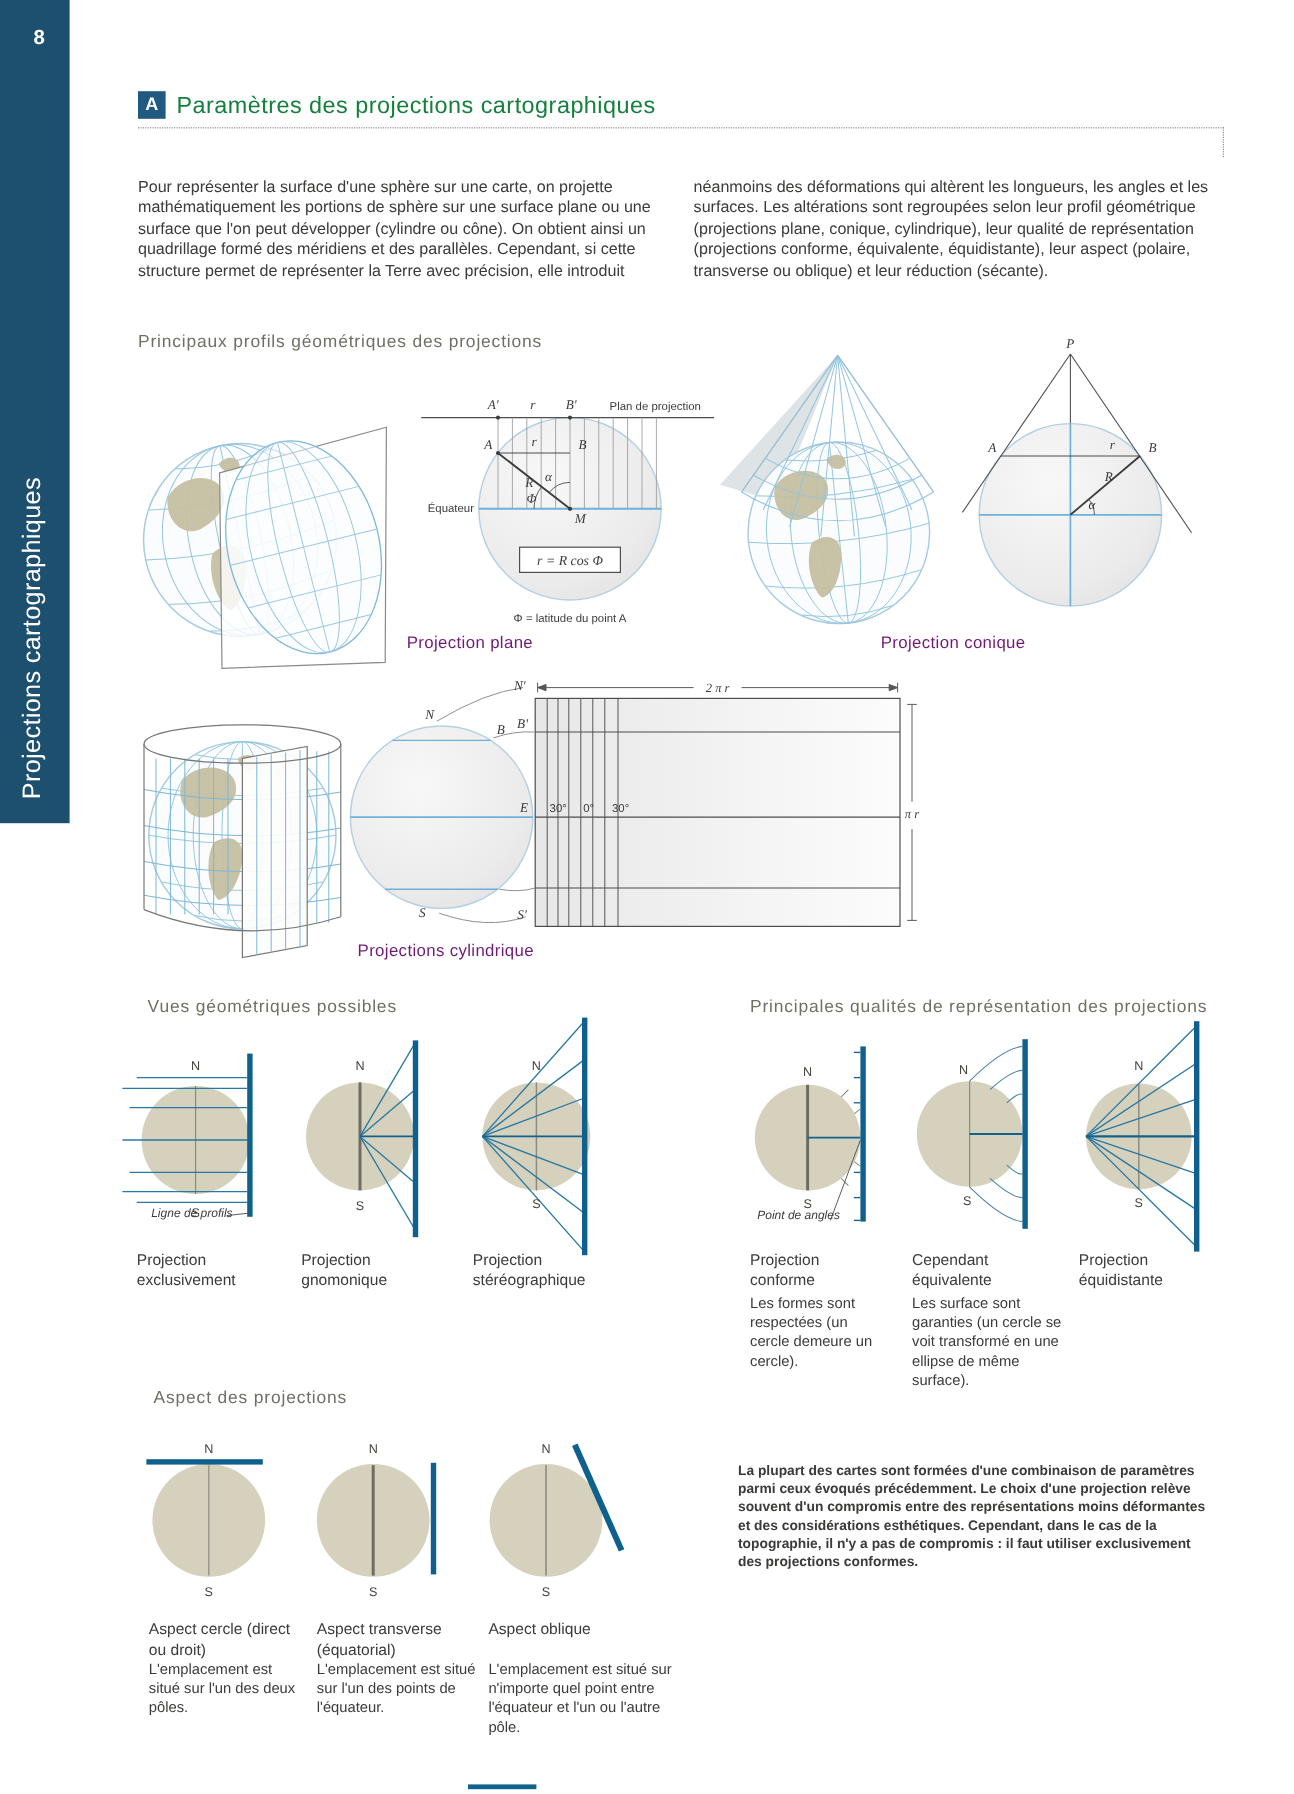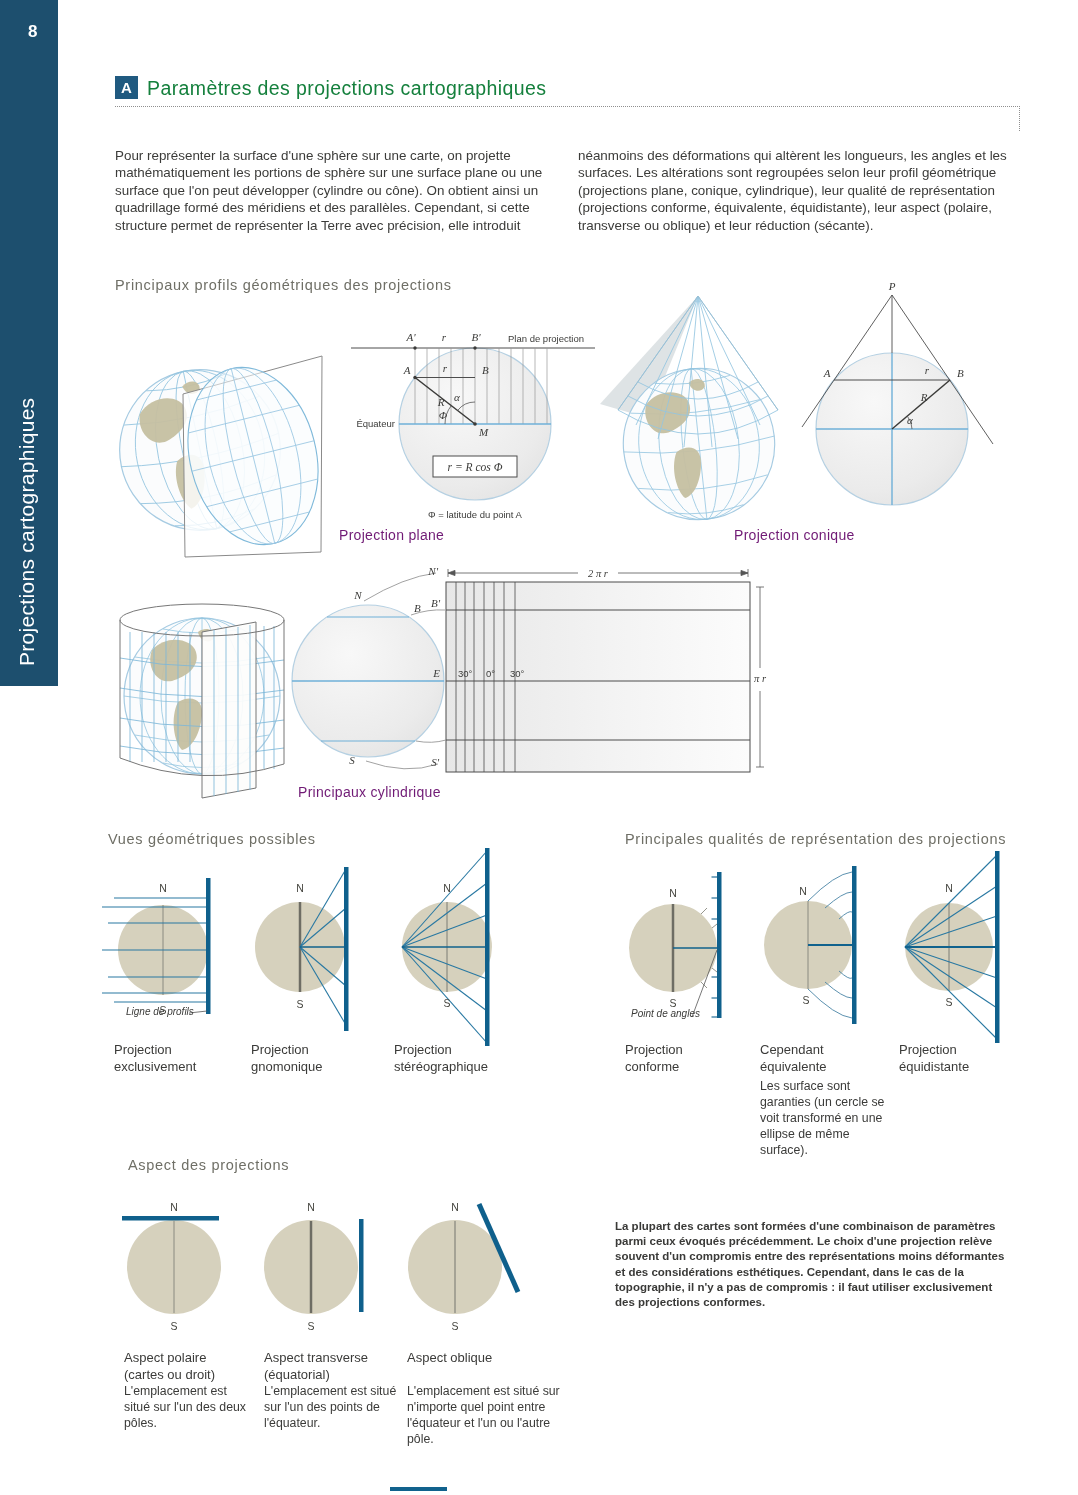--- a/index.html
+++ b/index.html
@@ -267,23 +267,23 @@
     <text class="lblv" x="152" y="44" text-anchor="end">B'</text>
     <text class="lblv" x="152" y="114" text-anchor="end">E</text>
     <text class="lblv" x="64" y="201" text-anchor="middle">S</text>
     <text class="lblv" x="151" y="203" text-anchor="end">S'</text>
     <text class="lbls" x="170" y="113.5">30°</text>
     <text class="lbls" x="198" y="113.5">0°</text>
     <text class="lbls" x="222" y="113.5">30°</text>
     <text class="lblv" x="310" y="13.5" text-anchor="middle" style="font-size:10.5px">2 π r</text>
     <text class="lblv" x="472" y="119" text-anchor="middle" style="font-size:10.5px">π r</text>
   </svg>
-  <div class="abs cap" style="left:298px;top:784px">Principaux cylindrique</div>
-
-  <h2 class="abs sech" style="left:108px;top:831px">Vues géométriques possibles</h2>
+  <div class="abs cap" style="left:298px;top:784px">Projections cylindrique</div>
+
+  <h2 class="abs sech" style="left:123px;top:831px">Vues géométriques possibles</h2>
 
   <svg class="diag" style="left:100px;top:866px" width="152" height="172" viewBox="0 0 152 172">
     <circle cx="63" cy="84" r="45" fill="#d6d1bd"></circle>
     <line x1="63" y1="39" x2="63" y2="129" stroke="#8a8a80" stroke-width="1"></line>
     <g stroke="#2878a2" stroke-width="1.2">
       <line x1="14" y1="32" x2="106" y2="32"></line>
         <line x1="2" y1="41" x2="106" y2="41"></line>
         <line x1="8" y1="57" x2="106" y2="57"></line>
       <line x1="2" y1="84" x2="106" y2="84"></line>
         <line x1="8" y1="111" x2="106" y2="111"></line>
@@ -390,20 +390,21 @@
     </g>
     <line x1="12" y1="104" x2="104" y2="104" stroke="#11628d" stroke-width="1.8"></line>
     <rect x="102" y="8" width="4.5" height="192" fill="#0f608c"></rect>
     <text class="lblns" x="56" y="49" text-anchor="middle">N</text>
     <text class="lblns" x="56" y="163" text-anchor="middle">S</text>
   </svg>
 
   <div class="abs scap" style="left:625px;top:1042px;width:110px">Projection conforme</div>
   <div class="abs scap" style="left:760px;top:1042px;width:120px">Cependant équivalente</div>
   <div class="abs scap" style="left:899px;top:1042px;width:125px">Projection équidistante</div>
+  <div class="abs desc" style="left:625px;top:1078px;width:112px">Les formes sont respectées (un cercle demeure un cercle).</div>
   <div class="abs desc" style="left:760px;top:1078px;width:128px">Les surface sont garanties (un cercle se voit transformé en une ellipse de même surface).</div>
 
   <h2 class="abs sech" style="left:128px;top:1157px">Aspect des projections</h2>
 
   <svg class="diag" style="left:108px;top:1198px" width="135" height="142" viewBox="0 0 135 142">
     <circle cx="66" cy="69" r="47" fill="#d6d1bd"></circle>
     <line x1="66" y1="23" x2="66" y2="115" stroke="#8a8a80" stroke-width="1"></line>
     <rect x="14" y="18" width="97" height="4.5" fill="#0f608c"></rect>
     <text class="lblns" x="66" y="13" text-anchor="middle">N</text>
     <text class="lblns" x="66" y="132" text-anchor="middle">S</text>
@@ -418,21 +419,21 @@
   </svg>
 
   <svg class="diag" style="left:393px;top:1198px" width="140" height="142" viewBox="0 0 140 142">
     <circle cx="62" cy="69" r="47" fill="#d6d1bd"></circle>
     <line x1="62" y1="23" x2="62" y2="115" stroke="#8a8a80" stroke-width="1.3"></line>
     <line x1="86" y1="6" x2="125" y2="94" stroke="#0f608c" stroke-width="5"></line>
     <text class="lblns" x="62" y="13" text-anchor="middle">N</text>
     <text class="lblns" x="62" y="132" text-anchor="middle">S</text>
   </svg>
 
-  <div class="abs scap" style="left:124px;top:1350px;width:125px">Aspect polaire (cartes ou droit)</div>
+  <div class="abs scap" style="left:124px;top:1350px;width:125px">Aspect cercle (direct ou droit)</div>
   <div class="abs scap" style="left:264px;top:1350px;width:140px">Aspect transverse (équatorial)</div>
   <div class="abs scap" style="left:407px;top:1350px;width:150px">Aspect oblique</div>
   <div class="abs desc" style="left:124px;top:1383px;width:130px">L'emplacement est situé sur l'un des deux pôles.</div>
   <div class="abs desc" style="left:264px;top:1383px;width:142px">L'emplacement est situé sur l'un des points de l'équateur.</div>
   <div class="abs desc" style="left:407px;top:1383px;width:155px">L'emplacement est situé sur n'importe quel point entre l'équateur et l'un ou l'autre pôle.</div>
 
   <div class="abs foot" style="left:615px;top:1219px;width:400px">La plupart des cartes sont formées d'une combinaison de paramètres parmi ceux évoqués précédemment. Le choix d'une projection relève souvent d'un compromis entre des représentations moins déformantes et des considérations esthétiques. Cependant, dans le cas de la topographie, il n'y a pas de compromis : il faut utiliser exclusivement des projections conformes.</div>
 
   <div class="abs dash" style="left:390px;top:1487px;width:57px;height:4px"></div>
 

